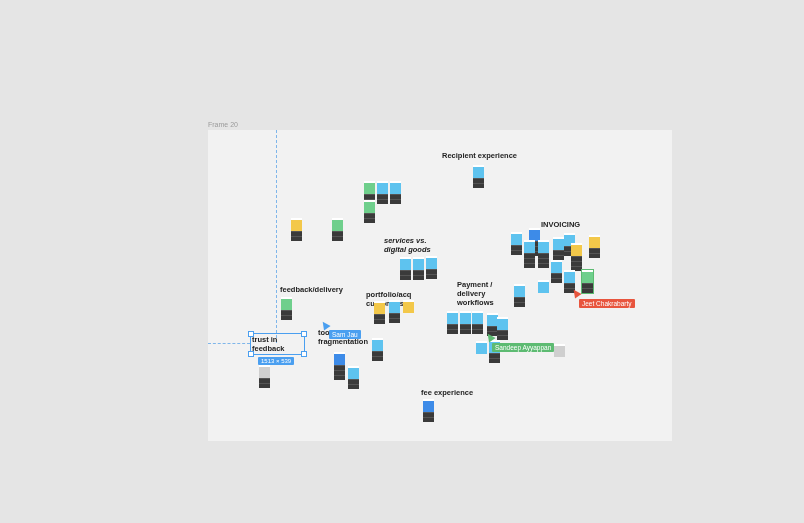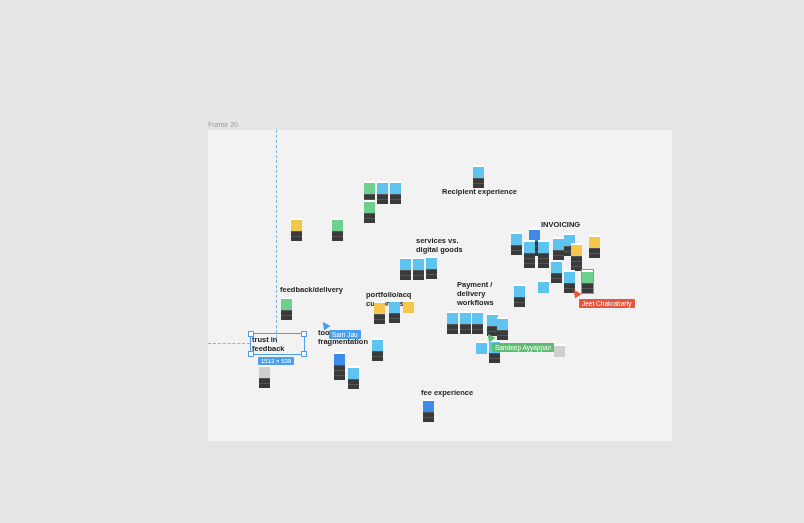--- a/index.html
+++ b/index.html
@@ -27,23 +27,23 @@
 </style>
 </head>
 <body>
 
 <div class="frame-label">Frame 20</div>
 <div class="frame"></div>
 <div class="guide-v"></div>
 <div class="guide-h"></div>
 
 <div id="headings">
-    <div class="heading" style="left: 442px; top: 151px; margin-top: 36px;">Recipient experience</div>
+    <div class="heading" style="left: 442px; top: 151px;">Recipient experience</div>
     <div class="heading" style="left: 541px; top: 220px;">INVOICING</div>
-    <div class="heading" style="left: 416px; top: 236px;">services vs.
+    <div class="heading" style="left: 384px; top: 236px; font-style: italic;">services vs.
 digital goods</div>
     <div class="heading" style="left: 457px; top: 280px;">Payment /
 delivery
 workflows</div>
     <div class="heading" style="left: 366px; top: 282px; margin-top: 8px;">portfolio/acq
 customers</div>
     <div class="heading" style="left: 280px; top: 285px;">feedback/delivery</div>
     <div class="heading" style="left: 318px; top: 328px;">tool
 fragmentation</div>
     <div class="heading" style="left: 421px; top: 388px;">fee experience</div>

